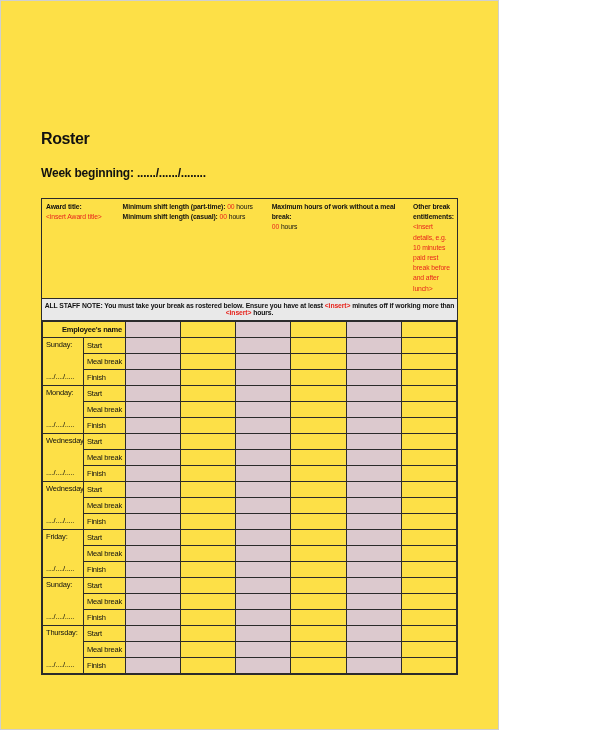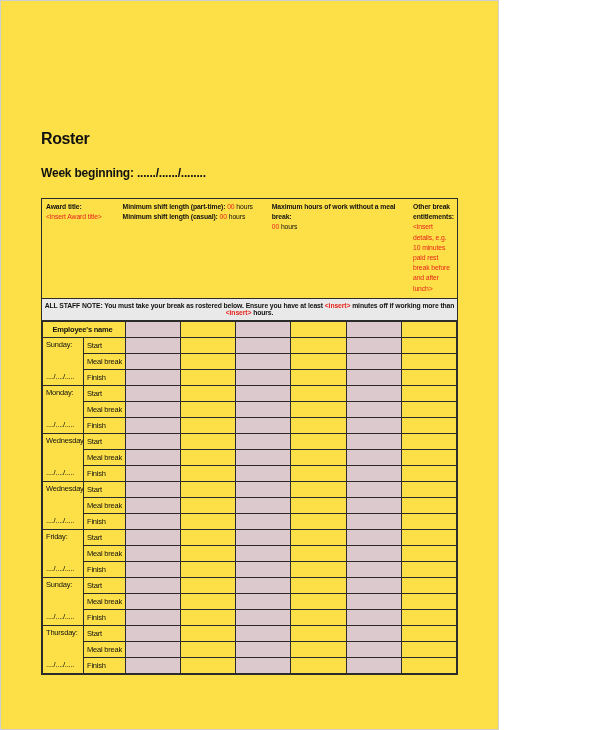--- a/index.html
+++ b/index.html
@@ -72,21 +72,21 @@
     border:1px solid var(--line);
     padding:0;
     font-size:7.5px;
     letter-spacing:-0.2px;
     overflow:hidden;
   }
   table.grid tr{ height:16px; }
   tr.emp-row{ height:14px; }
   tr.emp-row td{ border-bottom:1.8px solid var(--line); }
   .emp-name-cell{
-    text-align:center; padding-right:3px !important;
+    text-align:right; padding-right:3px !important;
     font-weight:bold; font-size:7px;margin-left:27px;
   }
   td.pink{ background:var(--pink); }
   td.lbl-cell{ padding-left:3px !important; }
   td.day-cell{
     vertical-align:top;
     position:relative;
     padding:2px 2px 2px 3px !important;
   }
   td.day-cell .dots{

